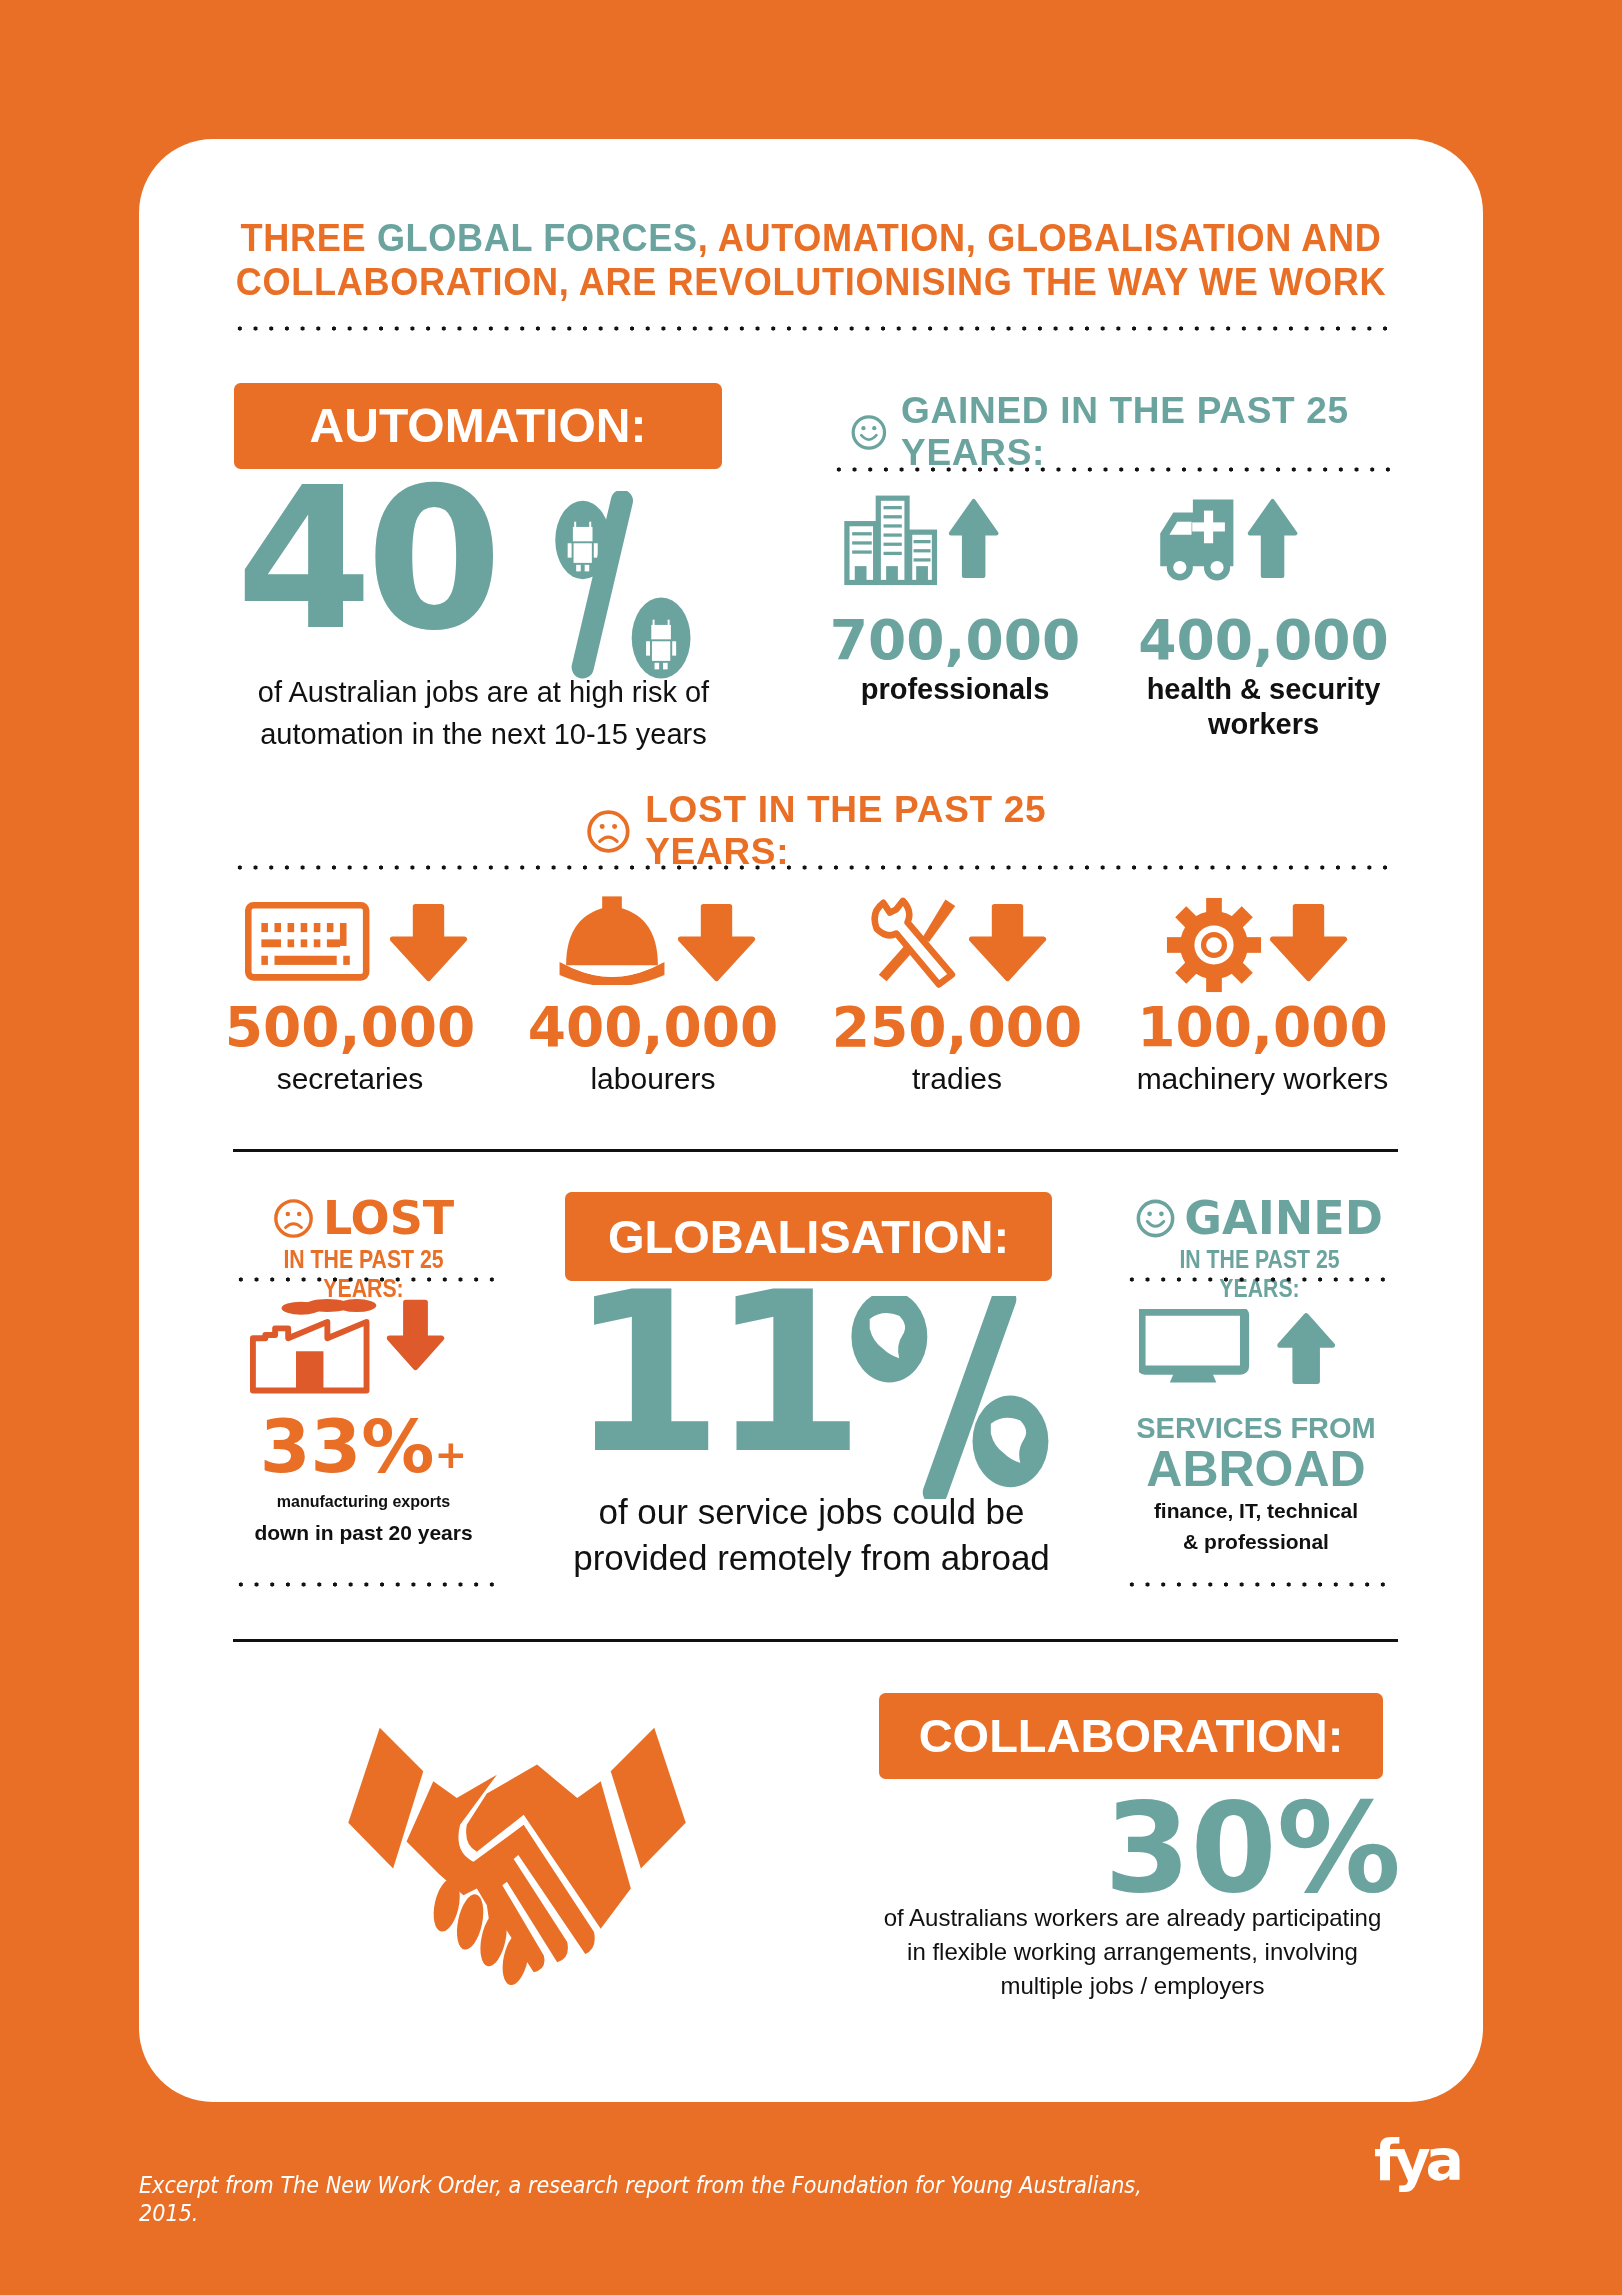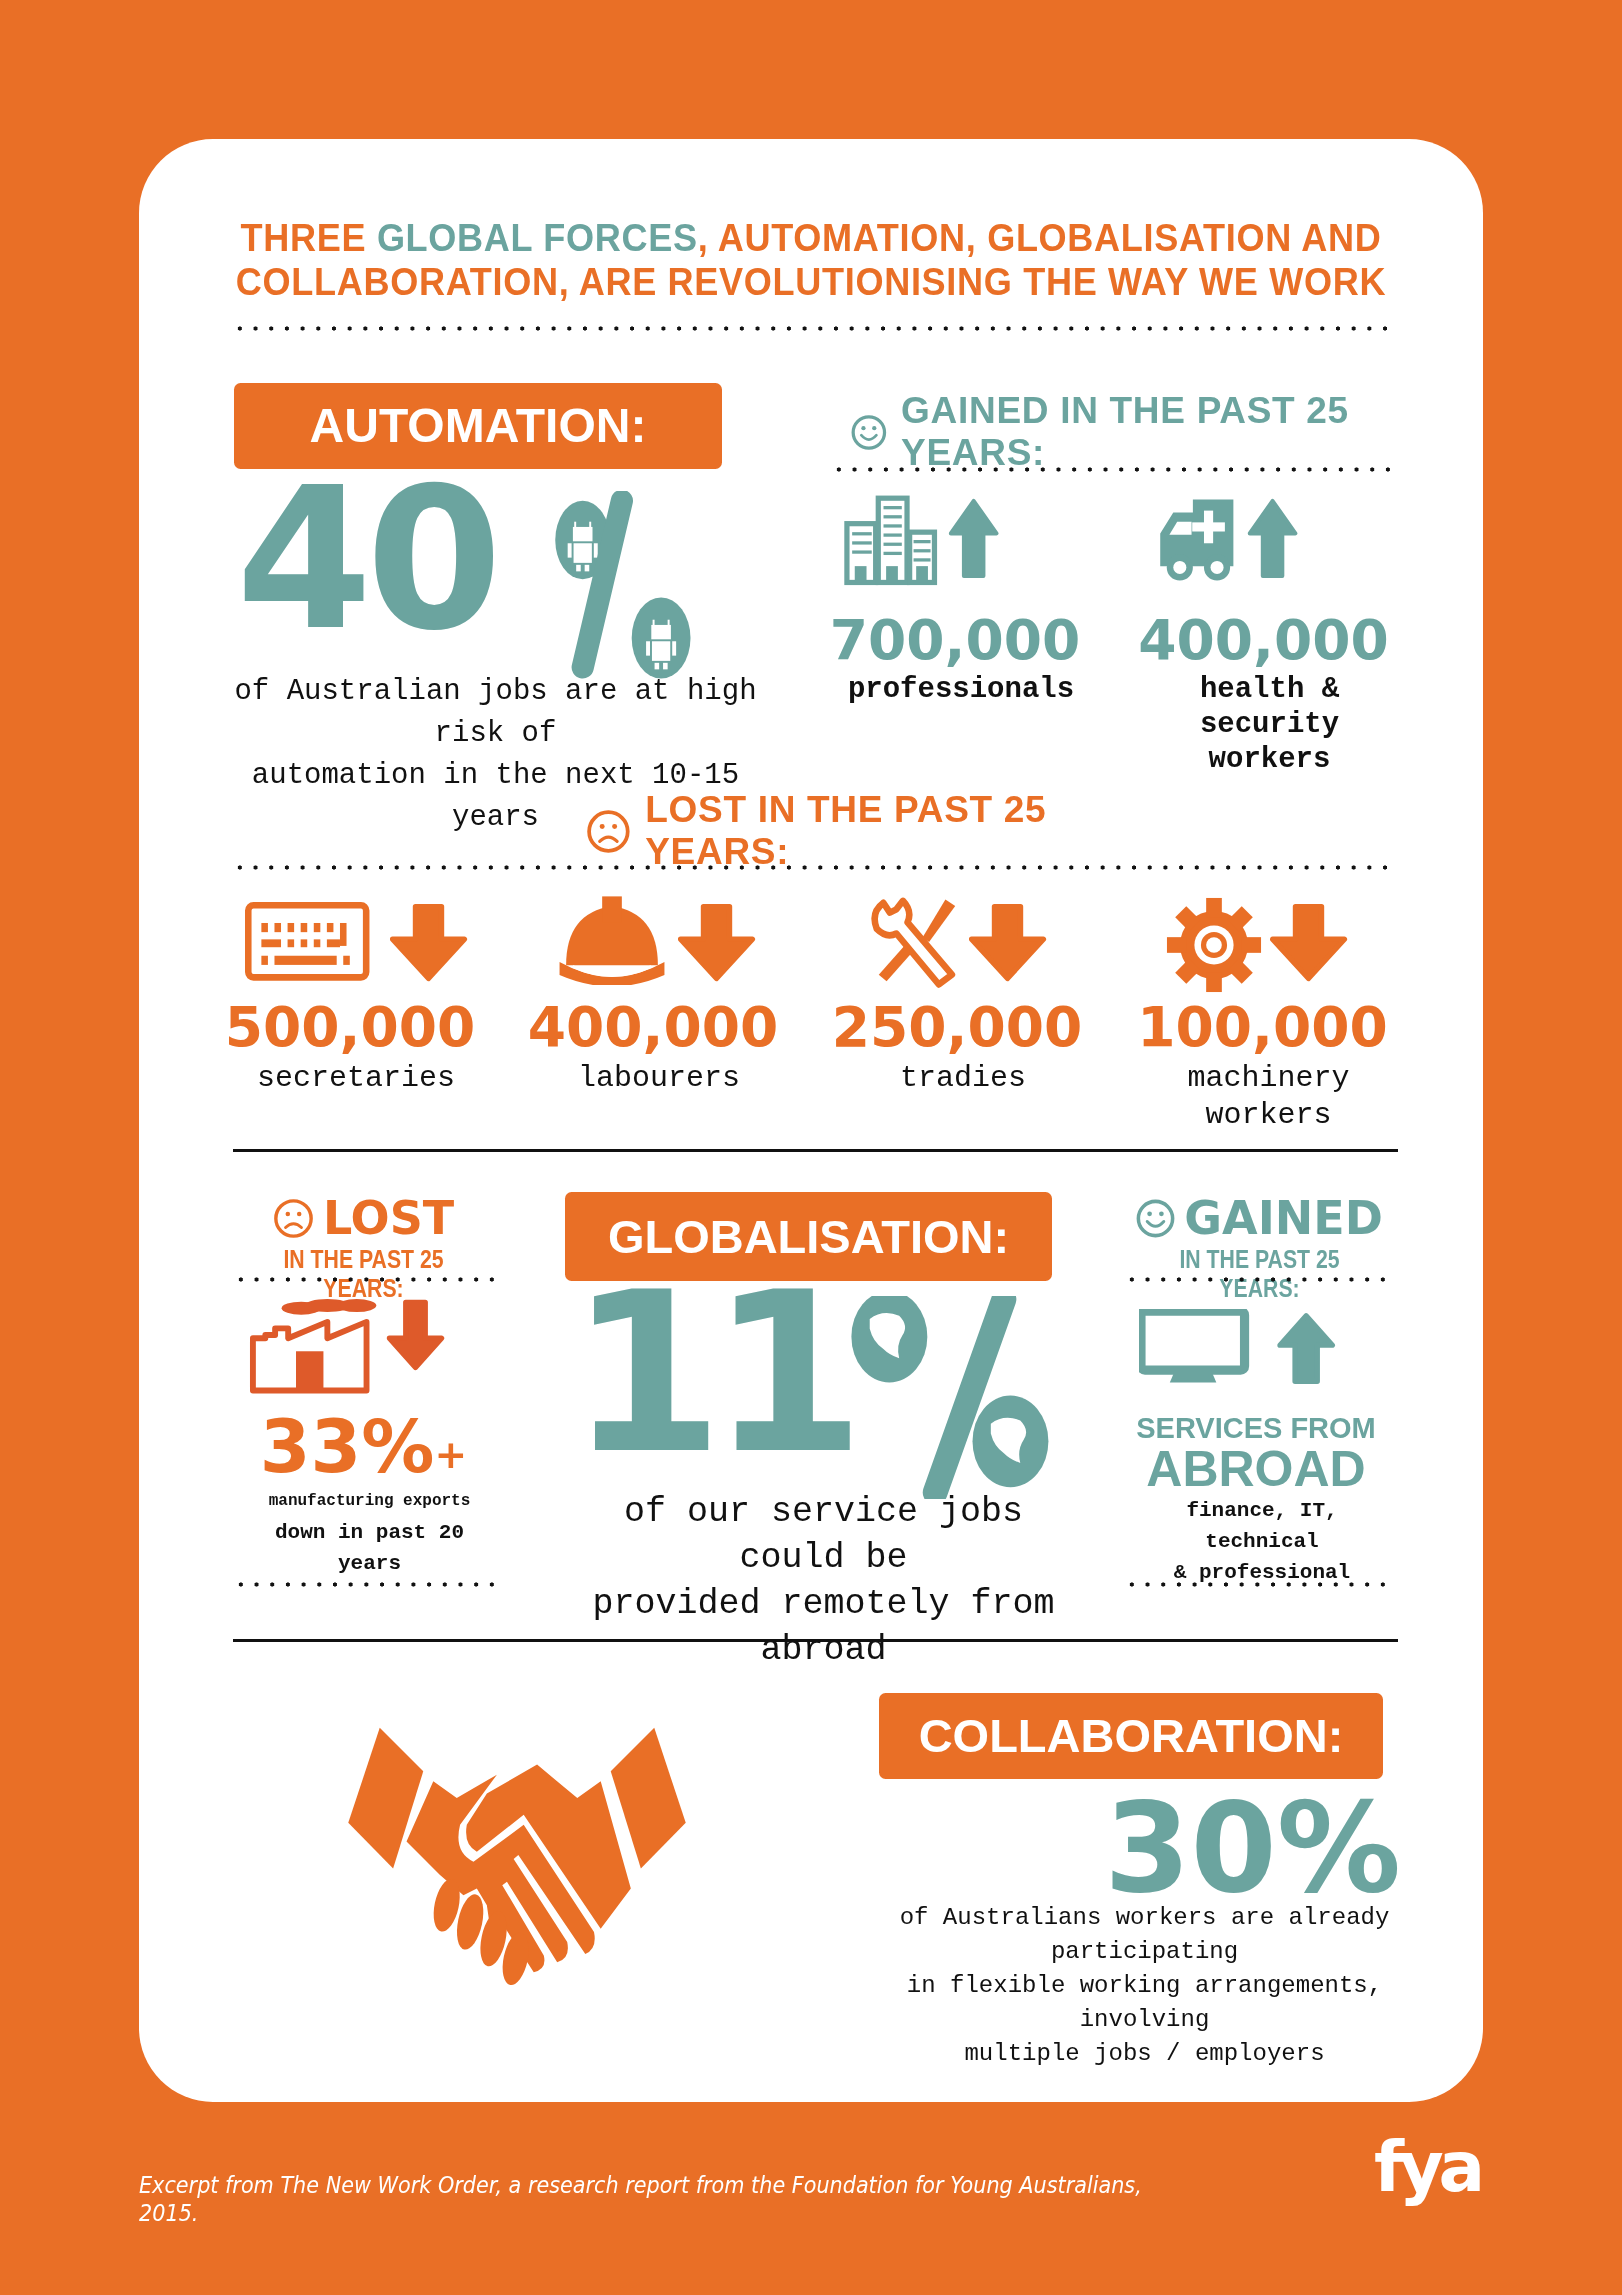--- a/index.html
+++ b/index.html
@@ -7,21 +7,21 @@
   .abs { position:absolute; }
   .card { left:139px; top:139px; width:1344px; height:1963px; background:#fff; border-radius:74px; }
   .center { text-align:center; }
   .orange { color:#E96F26; }
   .teal { color:#6BA49F; }
   .hl { font-weight:bold; font-size:38px; letter-spacing:0.7px; line-height:44px; transform:scaleX(0.95); }
   .dots { height:5.2px; background-image:radial-gradient(circle, #111 2px, transparent 2.3px); background-size:15.7px 5.2px; background-repeat:repeat-x; }
   .rule { height:3.3px; background:#111; }
   .pill { background:#E96F26; color:#fff; border-radius:6.5px; font-weight:bold; text-align:center; }
   .bignum { font-family:"DejaVu Sans", sans-serif; font-weight:bold; }
-  .label { font-family:Liberation Mono, monospace; color:#111;margin-left:12px; }
+  .label { font-family:Liberation Sans, sans-serif; color:#111; }
   .sect-head { font-weight:bold; font-size:37px; letter-spacing:0.7px; }
 </style>
 </head>
 <body>
 
 <div class="abs card"></div>
 
 <div class="abs center" style="left:196px; top:216px; width:1230px;">
   <div class="hl orange">
     <span>THREE </span><span class="teal">GLOBAL FORCES</span><span>, AUTOMATION, GLOBALISATION AND</span>
@@ -314,14 +314,14 @@
 <div class="abs center" style="left:864px; top:1783px; width:537px;text-align:right;">
   <span class="bignum teal" style="font-size:124px; line-height:131px;">30%</span>
 </div>
 <div class="abs center label" style="left:864px; top:1901px; width:537px; font-size:24px; line-height:34px;">
   <div>of Australians workers are already participating</div>
   <div>in flexible working arrangements, involving</div>
   <div>multiple jobs / employers</div>
 </div>
 
 <div class="abs" style="left:139px; top:2171px; width:1178px; color:#fff; font-style:italic; font-size:23.6px; font-family:'DejaVu Sans', sans-serif; transform:scaleX(0.88); transform-origin:left;">Excerpt from The New Work Order, a research report from the Foundation for Young Australians, 2015.</div>
-<div class="abs" style="left:1374px; top:2127px; color:#fff; font-weight:bold; font-size:69px; letter-spacing:-5.2px; font-family:'DejaVu Sans', sans-serif;">fya</div>
+<div class="abs" style="left:1374px; top:2127px; color:#fff; font-weight:bold; font-size:57px; letter-spacing:-5.2px; font-family:'DejaVu Sans', sans-serif;">fya</div>
 
 
 </body></html>

